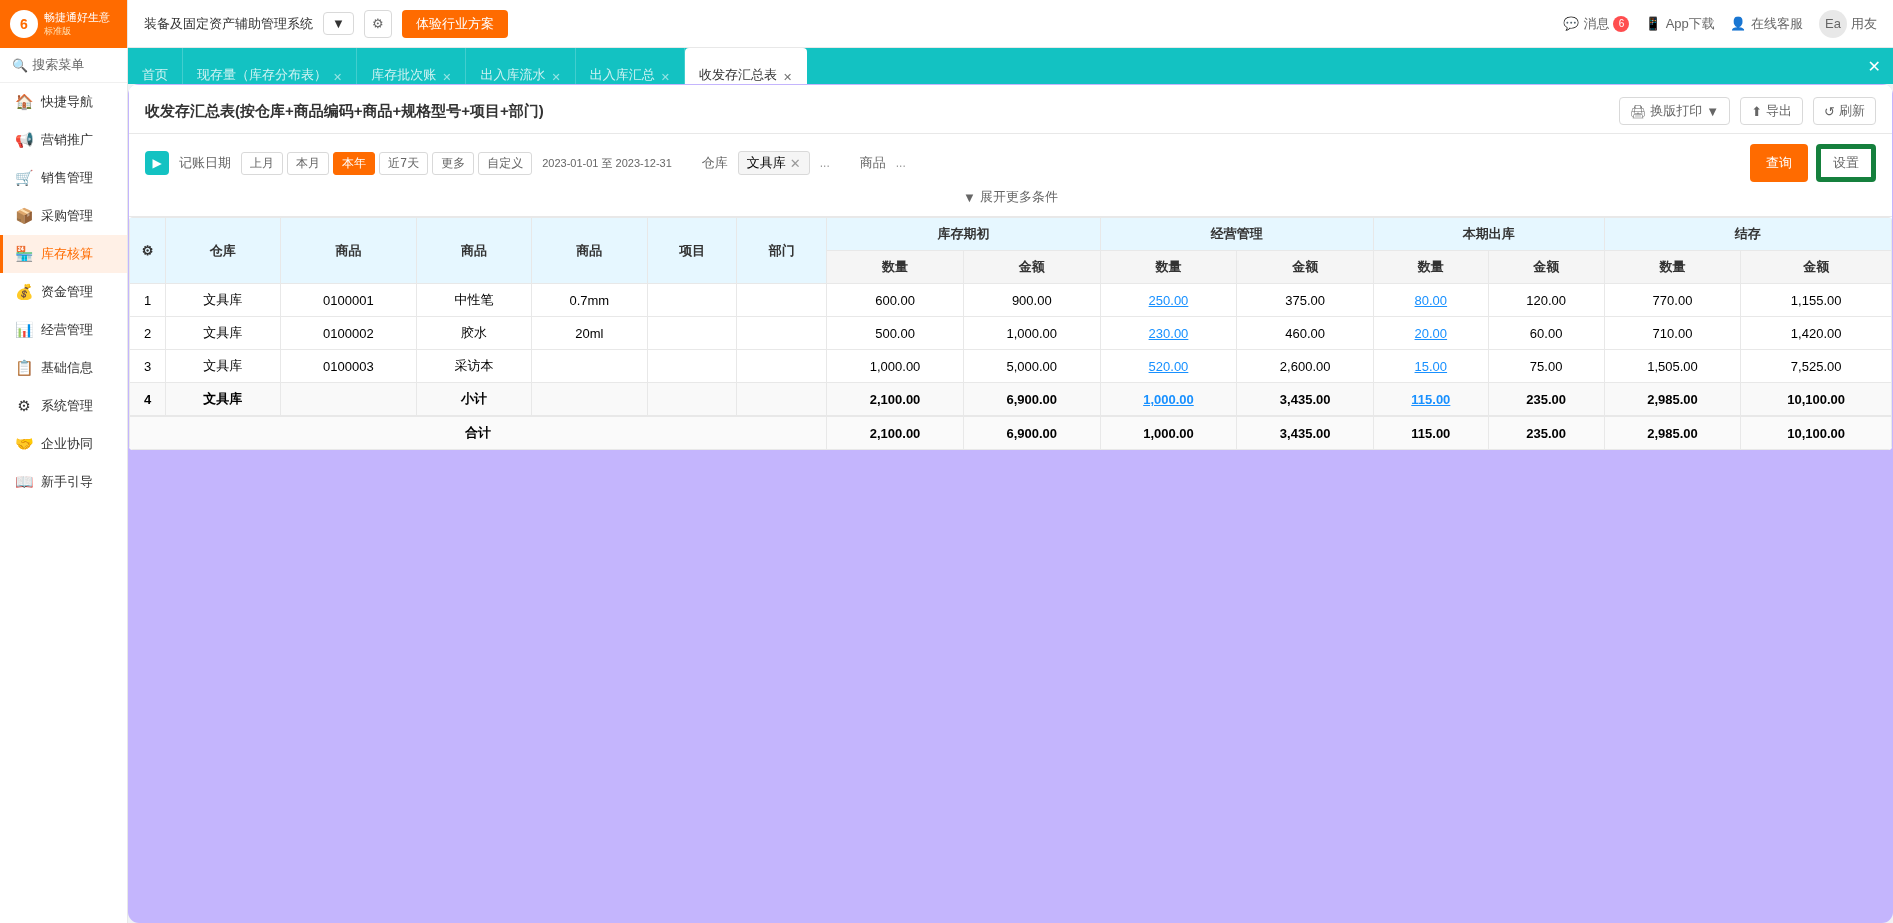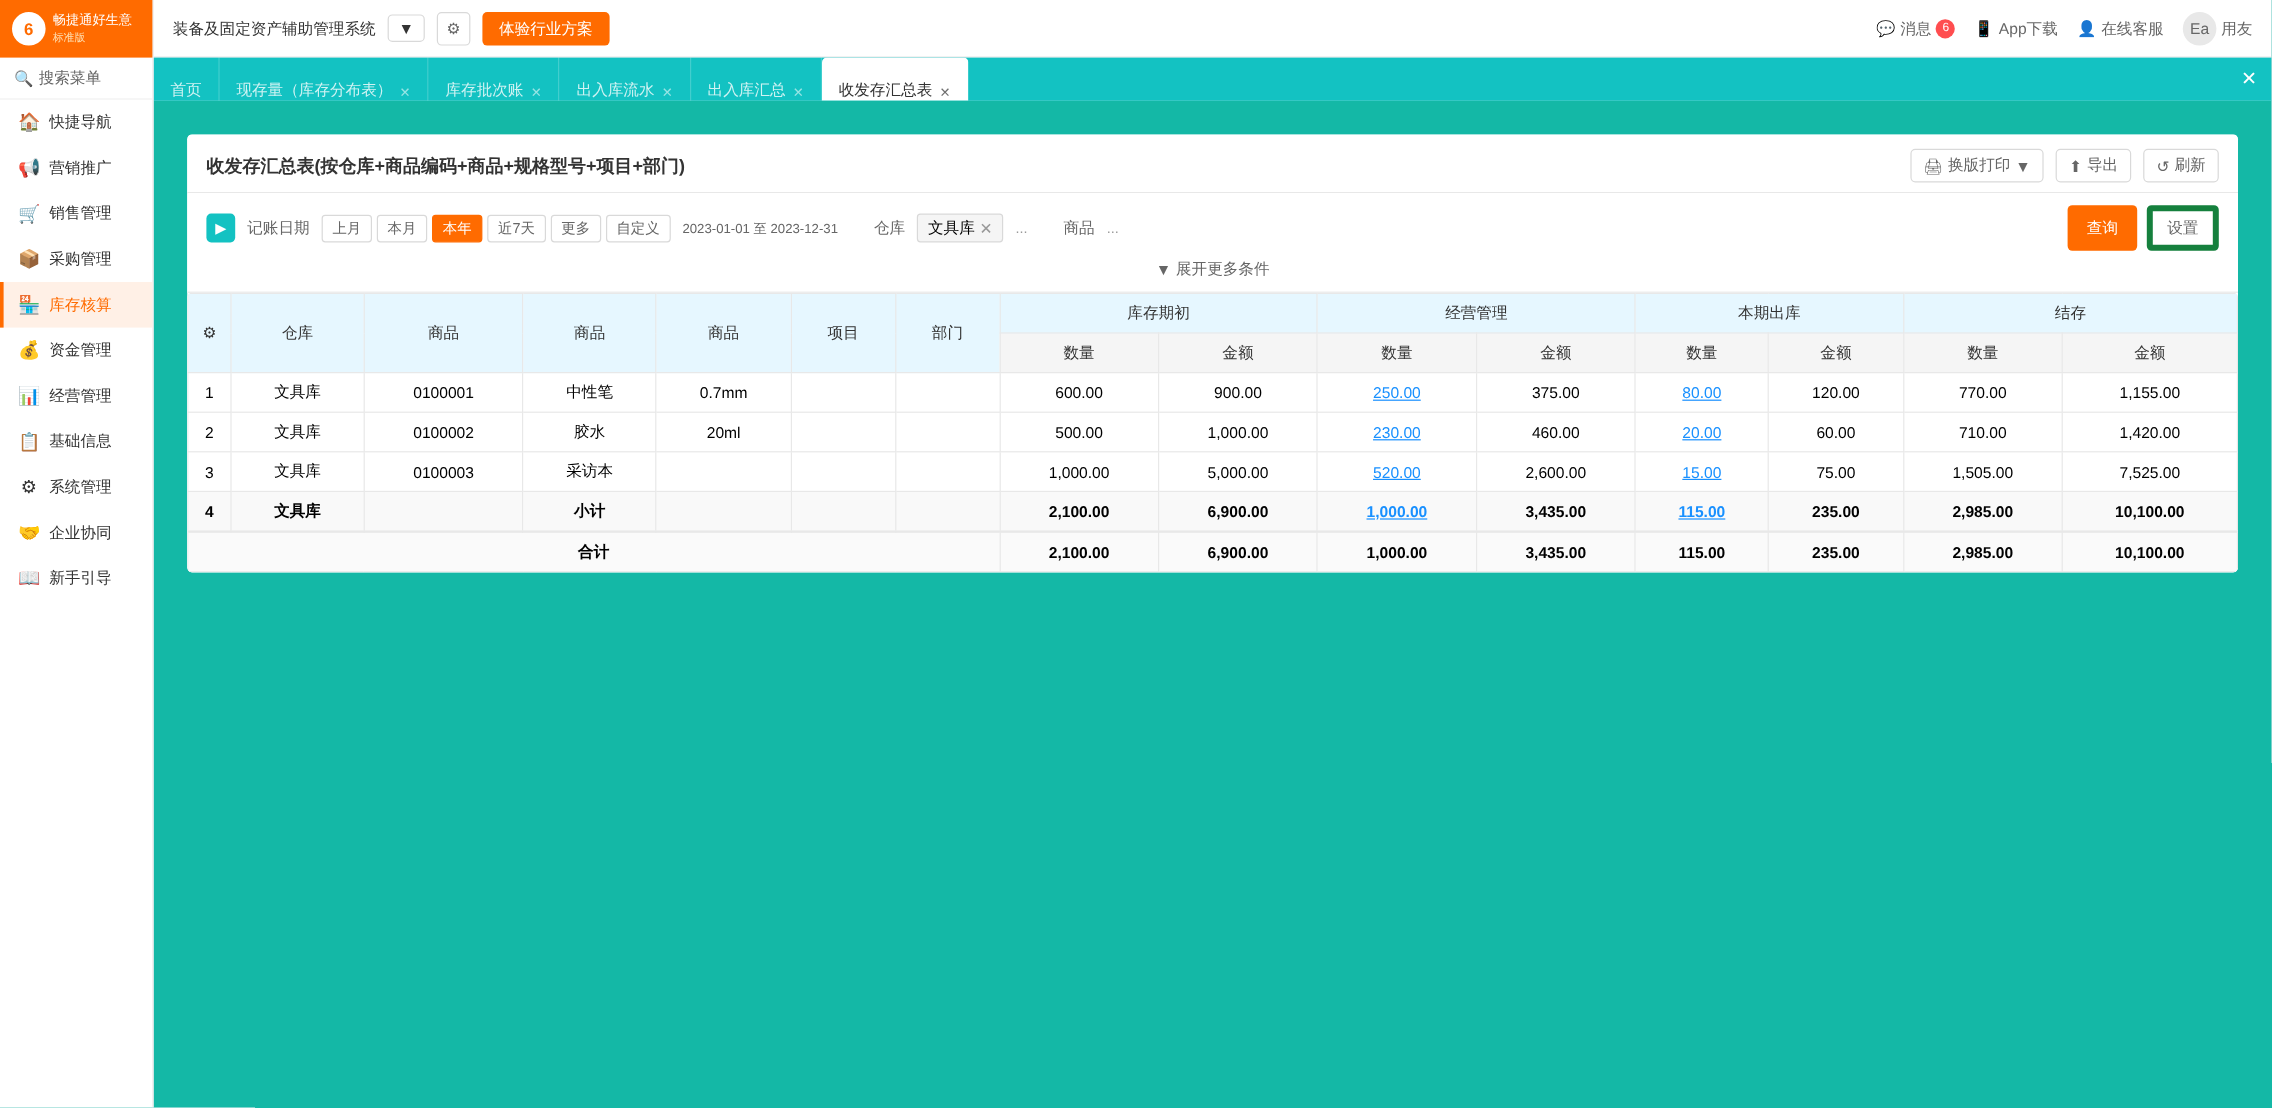--- a/index.html
+++ b/index.html
@@ -35,38 +35,38 @@
     .user-avatar { width: 28px; height: 28px; background: #e8e8e8; border-radius: 50%; display: flex; align-items: center; justify-content: center; font-size: 11px; }
 
     
     .tabs { background: #13c2c2; display: flex; align-items: center; height: 36px; flex-shrink: 0; padding-left: 0; }
     .tab { padding: 0 14px; height: 36px; display: flex; align-items: flex-end; gap: 6px; cursor: pointer; color: rgba(255,255,255,0.8); font-size: 13px; border-right: 1px solid rgba(255,255,255,0.2); }
     .tab.active { background: #fff; color: #333; border-radius: 4px 4px 0 0; }
     .tab-close { font-size: 11px; color: inherit; opacity: 0.7; cursor: pointer; }
     .tabs-close-all { margin-left: auto; padding: 0 12px; color: #fff; cursor: pointer; font-size: 16px; }
 
     
-    .page-content { flex: 1; background: #14b8a6; overflow-y: auto; padding: 28px; }
+    .page-content { flex: 1; background: #c4b5fd; overflow-y: auto; padding: 1px; border-radius: 11px; }
     .filter-collapse-btn { background: #13c2c2; color: #fff; border: none; width: 24px; height: 24px; border-radius: 4px; cursor: pointer; display: flex; align-items: center; justify-content: center; font-size: 12px; }
     .filter-label { color: #666; font-size: 13px; }
     .filter-date-group { display: flex; align-items: center; gap: 4px; }
-    .filter-date-btn { padding: 2px 8px; border: 1px solid #d9d9d9; border-radius: 3px; cursor: pointer; font-size: 12px; color: #666; background: #fff; }
+    .filter-date-btn { padding: 2px 8px; border: 1px solid #d9d9d9; border-radius: 3px; cursor: pointer; font-size: 12px; color: #666; background: #fff; font-family: Liberation Mono, monospace; }
     .filter-date-btn.active { background: #ff6b00; color: #fff; border-color: #ff6b00; }
     .filter-warehouse-tag { background: #f5f5f5; border: 1px solid #d9d9d9; border-radius: 3px; padding: 2px 8px; display: flex; align-items: center; gap: 4px; font-size: 12px; }
     .filter-tag-close { cursor: pointer; color: #999; }
     .filter-more-btn { color: #999; font-size: 12px; cursor: pointer; border: none; background: none; }
     .filter-goods-label { color: #666; font-size: 13px; margin-left: 10px; }
     .btn-query { background: #ff6b00; color: #fff; border: none; border-radius: 4px; padding: 5px 16px; cursor: pointer; font-size: 13px; }
     .btn-setting { background: #fff; color: #666; border: 5px solid #15803d; border-radius: 4px; padding: 5px 12px; cursor: pointer; font-size: 13px; }
     .expand-more-btn { background: none; border: none; color: #666; cursor: pointer; font-size: 12px; display: flex; align-items: center; justify-content: center; gap: 4px; width: 100%; }
 
     
     .data-table { width: 100%; border-collapse: collapse; background: #fff; border-radius: 4px; overflow: hidden; }
     .data-table th, .data-table td { border: 1px solid #e8e8e8; padding: 7px 10px; text-align: center; font-size: 13px; }
-    .data-table thead th { background: #f5f5f5; color: #333; font-weight: 400; }
+    .data-table thead th { background: #f5f5f5; color: #333; font-weight: 700; }
     .data-table thead tr:first-child th { background: #e6f7ff; }
     .data-table tbody tr.subtotal { font-weight: bold; background: #f9f9f9; }
     .data-table td.link { color: #1890ff; text-decoration: underline; cursor: pointer; }
 
     .main-panel { background: #fff; border-radius: 4px; overflow: hidden; }
     .table-wrapper { overflow-x: auto; }
 
     
     .page-header { display: flex; align-items: center; justify-content: space-between; padding: 12px 16px 8px; background: #fff; border-radius: 4px 4px 0 0; border-bottom: 1px solid #e8e8e8; }
     .page-header-right { display: flex; align-items: center; gap: 10px; }

